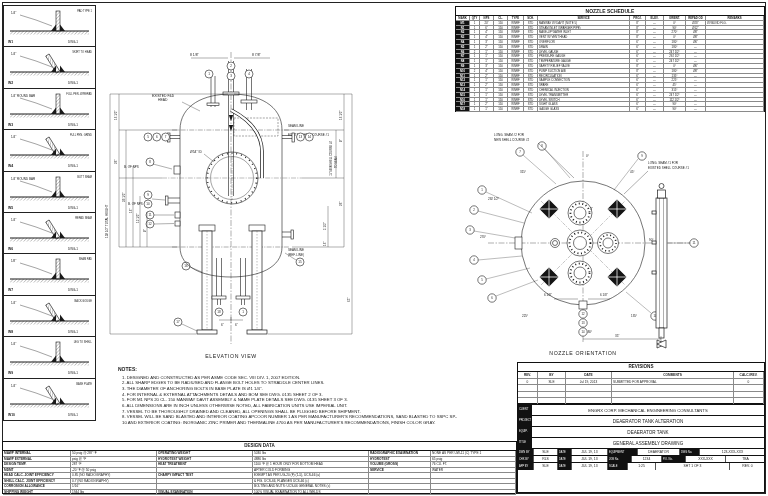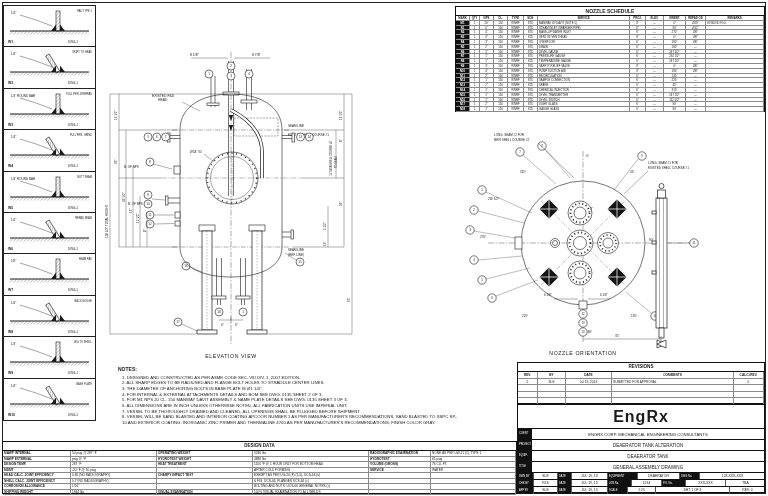--- a/index.html
+++ b/index.html
@@ -842,21 +842,20 @@
       <div class="cell ctr" style="height: 6.6px; line-height: 6.6px;"></div>
       <div class="cell ctr" style="height: 6.6px; line-height: 6.6px;"></div>
       <div class="cell ctr" style="height: 6.6px; line-height: 6.6px;"></div>
       <div class="cell ctr" style="height: 6.6px; line-height: 6.6px;"></div>
       <div class="cell" style="height: 6.6px; line-height: 6.6px;"></div>
       <div class="cell ctr" style="height: 6.6px; line-height: 6.6px;"></div>
     </div>
 </div>
 
 <div class="abs tb">
-  <div class="tb-row tb-logo">EngRx</div>
   <div class="tb-row tb-line tb-company">
     <div class="tb-tab">CLIENT</div>
     <div class="tb-val">ENGRX CORP. MECHANICAL ENGINEERING CONSULTANTS</div>
   </div>
   <div class="tb-row tb-line tb-mid">
     <div class="tb-tab">PROJECT</div>
     <div class="tb-val">DEAERATOR TANK ALTERATION</div>
   </div>
   <div class="tb-row tb-line tb-mid">
     <div class="tb-tab">EQUIP.</div>

